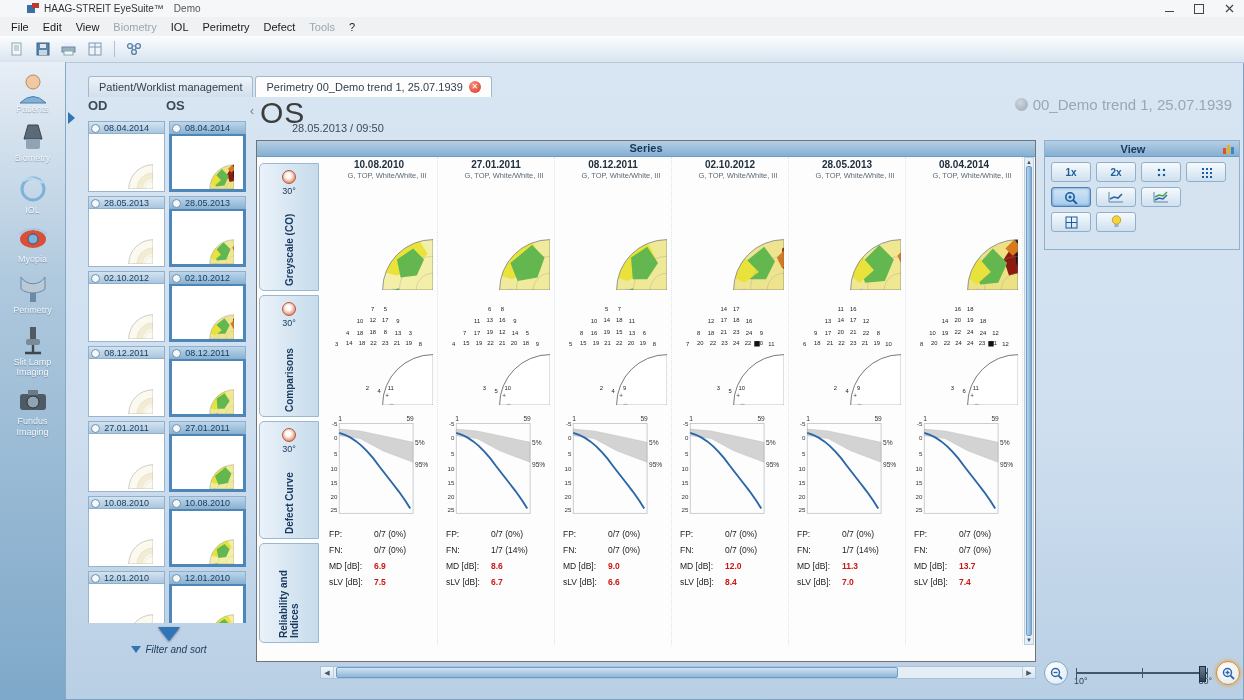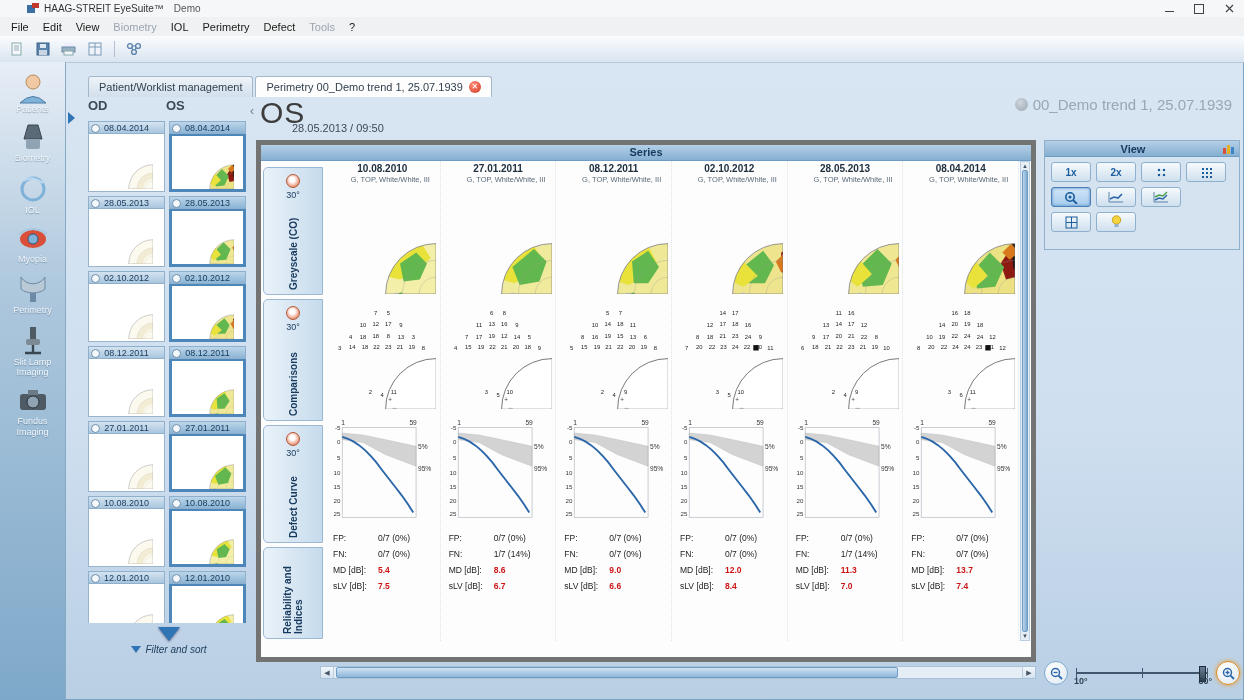--- a/index.html
+++ b/index.html
@@ -48,21 +48,21 @@
   .os-col .timg{border-color:#4d86b8;box-shadow:0 0 0 2px #4d86b8 inset;}
   .thumb-row{padding:0;}
   .down-arrow{margin:4px auto 0;width:0;height:0;border-top:14px solid #2f74b5;border-left:11px solid transparent;border-right:11px solid transparent;filter:drop-shadow(0 1px 1px #668);}
   .filter-row{display:flex;align-items:center;justify-content:center;gap:4px;margin-top:3px;font-style:italic;font-size:10px;color:#21415f;}
   .funnel{width:0;height:0;border-top:7px solid #2f74b5;border-left:5px solid transparent;border-right:5px solid transparent;}
   
   .eye-title{position:absolute;left:260px;top:96px;font-size:30px;color:#3c3c3c;letter-spacing:1px;}
   .eye-chev{position:absolute;left:250px;top:104px;color:#6d7d8c;font-size:12px;}
   .eye-dt{position:absolute;left:292px;top:122px;font-size:11px;color:#3c4a58;}
   
-  .series{position:absolute;left:256px;top:140px;width:780px;height:522px;background:#fdfdfd;border:5px solid #737373;box-sizing:border-box;}
+  .series{position:absolute;left:256px;top:140px;width:780px;height:522px;background:#fdfdfd;border:1px solid #737373;box-sizing:border-box;}
   .series-head{height:15px;background:linear-gradient(#b4cfe6,#86afd2);border-bottom:1px solid #6f9cc4;text-align:center;font-weight:bold;font-size:11px;color:#16385c;line-height:15px;}
   .row-tabs{position:absolute;left:2px;top:22px;bottom:18px;width:60px;display:flex;flex-direction:column;gap:4px;}
   .row-tab{background:linear-gradient(90deg,#eaf2f9,#c6dbec);border:1px solid #9ab8d4;border-radius:5px 0 0 5px;display:flex;flex-direction:column;align-items:center;padding-top:6px;box-sizing:border-box;}
   .row-tab:nth-of-type(1){height:128px;}
   .row-tab:nth-of-type(2){height:122px;}
   .row-tab:nth-of-type(3){height:118px;}
   .row-tab:nth-of-type(4){flex:1;}
   .row-tab .radio{width:12px;height:12px;border-radius:50%;background:radial-gradient(circle at 45% 40%,#fff 25%,#f3b8a6 55%,#d9542e);border:1px solid #b05a3a;}
   .row-tab .angle{font-size:9px;color:#16385c;margin-top:2px;}
   .row-tab .rot{flex:1;display:flex;align-items:center;writing-mode:vertical-rl;transform:rotate(180deg);font-weight:bold;font-size:10px;color:#16385c;margin:4px 0;}
@@ -98,21 +98,21 @@
   .vrow{display:flex;gap:5px;padding:5px 6px 0 6px;}
   .vbtn{width:40px;height:20px;background:linear-gradient(#f6fafd,#cfe0ee);border:1px solid #8fb0cc;border-radius:3px;display:flex;align-items:center;justify-content:center;gap:3px;font-weight:bold;font-size:10px;color:#1a5c9c;box-sizing:border-box;}
   .vbtn.active{background:linear-gradient(#d2e6f8,#a6ccee);border-color:#4a80b8;box-shadow:inset 0 0 3px #4a80b8;}
   .dots4{width:9px;height:9px;background:
      radial-gradient(circle at 2px 2px,#1a5c9c 1.4px,transparent 1.6px),
      radial-gradient(circle at 7px 2px,#1a5c9c 1.4px,transparent 1.6px),
      radial-gradient(circle at 2px 7px,#1a5c9c 1.4px,transparent 1.6px),
      radial-gradient(circle at 7px 7px,#1a5c9c 1.4px,transparent 1.6px);}
   .dots9{width:11px;height:11px;background-image:radial-gradient(circle,#1a5c9c 1.1px,transparent 1.3px);background-size:4px 4px;}
   
-  .zoom-wrap{position:absolute;left:1044px;top:658px;width:196px;height:30px;display:flex;align-items:center;font-weight:bold;}
+  .zoom-wrap{position:absolute;left:1044px;top:658px;width:196px;height:30px;display:flex;align-items:center;}
   .zbtn{width:24px;height:24px;border-radius:50%;background:radial-gradient(circle at 35% 30%,#ffffff,#dce8f2);border:1px solid #7fa9cf;display:flex;align-items:center;justify-content:center;box-sizing:border-box;}
   .zbtn.active{border-color:#e08a1e;box-shadow:0 0 4px #f0a030;}
   .zslider{flex:1;margin:0 8px;position:relative;height:20px;}
   .ztrack{position:absolute;left:0;right:0;top:9px;height:2px;background:#41576d;}
   .ztick{position:absolute;top:5px;width:1px;height:10px;background:#41576d;}
   .zthumb{position:absolute;right:2px;top:3px;width:5px;height:14px;background:linear-gradient(#6b7e91,#2e4356);border:1px solid #1d2c3a;}
   .zlab{position:absolute;top:12px;font-size:9px;color:#2c3e50;}
   .zlab.min{left:-2px;top:13px;}
   .zlab.max{right:-4px;top:13px;}
 </style>
@@ -659,21 +659,21 @@
           <div class="rl">
             <span>FP:</span>
             <b class="v">0/7 (0%)</b>
           </div>
           <div class="rl">
             <span>FN:</span>
             <b class="v">0/7 (0%)</b>
           </div>
           <div class="rl">
             <span>MD [dB]:</span>
-            <b class="red">5.4</b>
+            <b class="red">6.9</b>
           </div>
           <div class="rl">
             <span>sLV [dB]:</span>
             <b class="red">7.5</b>
           </div>
         </div>
       </div>
 
       <div class="exam-col">
         <div class="exam-date">27.01.2011</div>

